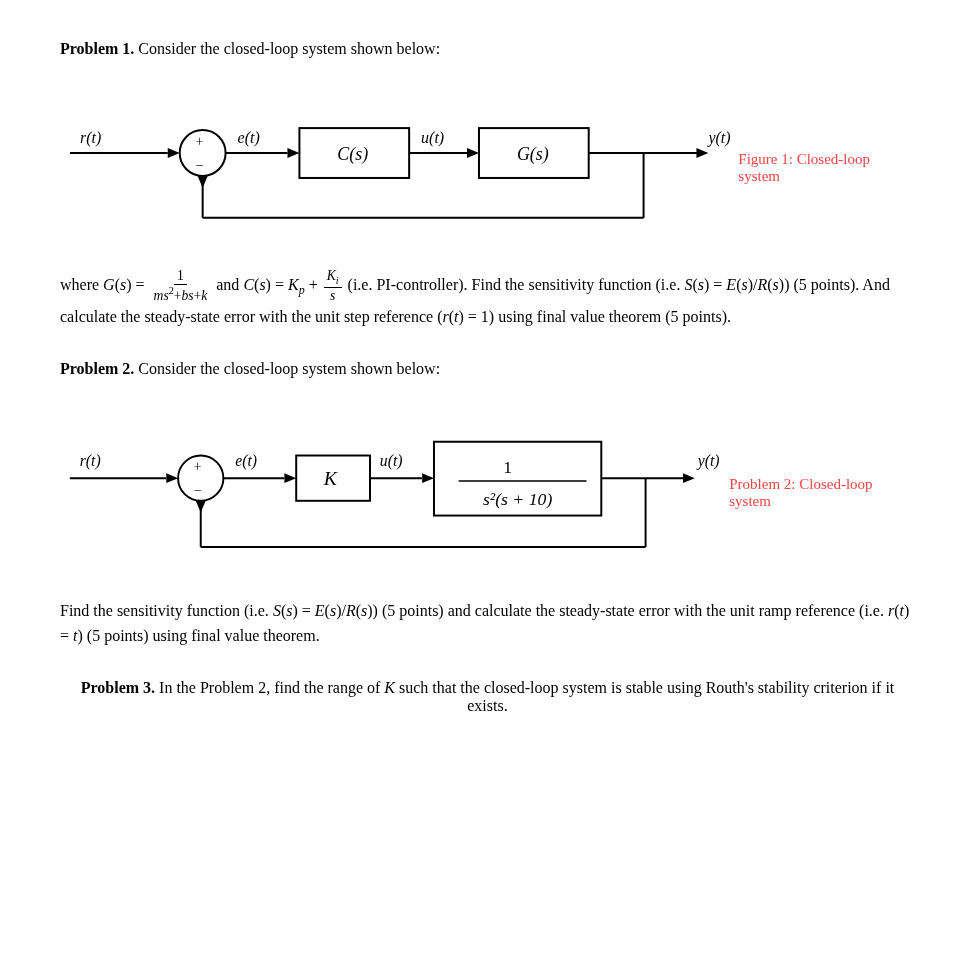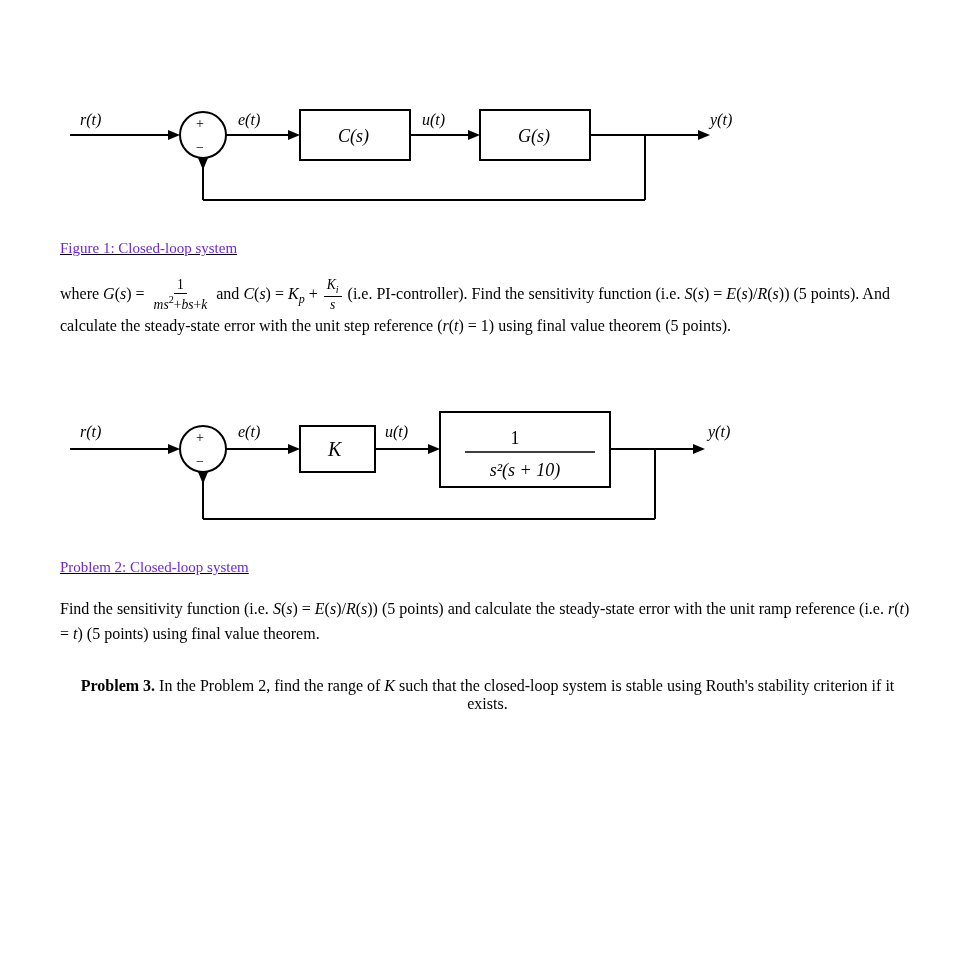--- a/index.html
+++ b/index.html
@@ -18,29 +18,28 @@
     }
     .problem-section {
       margin-bottom: 30px;
     }
     .problem-text {
       line-height: 1.6;
       margin-bottom: 10px;
     }
     .figure-container {
       display: flex;
-      flex-direction: column;
-      align-items: flex-start;
+      flex-direction: row;
+      align-items: center;
       margin: 20px 0;
-      text-decoration: underline;
     }
     .figure-caption {
       font-size: 15px;
       margin-top: 10px;
-      color: #6d28d9;
+      color: #ef4444;
     }
     
     .diagram1-wrapper {
       position: relative;
       width: 680px;
       height: 170px;
     }
     .diagram1-svg {
       position: absolute;
       top: 0; left: 0;
@@ -79,20 +78,24 @@
     }
     .fraction .den {
       padding: 0 3px;
       line-height: 1.2;
     }
   </style>
 </head>
 <body>
 
 <div class="problem-section">
+  <div class="problem-title">
+    <span>Problem 1.</span>
+    <span style="font-weight:normal;">Consider the closed-loop system shown below:</span>
+  </div>
 
   <div class="figure-container">
 
     <div class="diagram1-wrapper">
       <svg class="diagram1-svg" viewBox="0 0 680 170" xmlns="http://www.w3.org/2000/svg">
 
         <line x1="10" y1="75" x2="108" y2="75" stroke="#000" stroke-width="2"></line>
         <polygon points="108,70 120,75 108,80" fill="#000"></polygon>
 
         <text x="20" y="65" font-family="Times New Roman" font-size="16" font-style="italic">r(t)</text>
@@ -142,20 +145,24 @@
       <span class="num"><span class="math">K<sub>i</sub></span></span>
       <span class="den"><span class="math">s</span></span>
     </span>
     (i.e. PI-controller). Find the sensitivity function
     (i.e. <span class="math">S</span>(<span class="math">s</span>) = <span class="math">E</span>(<span class="math">s</span>)/<span class="math">R</span>(<span class="math">s</span>)) (5 points). And calculate the steady-state error with the unit step
     reference (<span class="math">r</span>(<span class="math">t</span>) = 1) using final value theorem (5 points).
   </div>
 </div>
 
 <div class="problem-section" style="margin-top:20px;">
+  <div class="problem-title">
+    <span>Problem 2.</span>
+    <span style="font-weight:normal;"> Consider the closed-loop system shown below:</span>
+  </div>
 
   <div class="figure-container">
 
     <div class="diagram2-wrapper">
       <svg class="diagram2-svg" viewBox="0 0 680 180" xmlns="http://www.w3.org/2000/svg">
 
         <line x1="10" y1="80" x2="108" y2="80" stroke="#000" stroke-width="2"></line>
         <polygon points="108,75 120,80 108,85" fill="#000"></polygon>
 
         <text x="20" y="68" font-family="Times New Roman" font-size="16" font-style="italic">r(t)</text>

